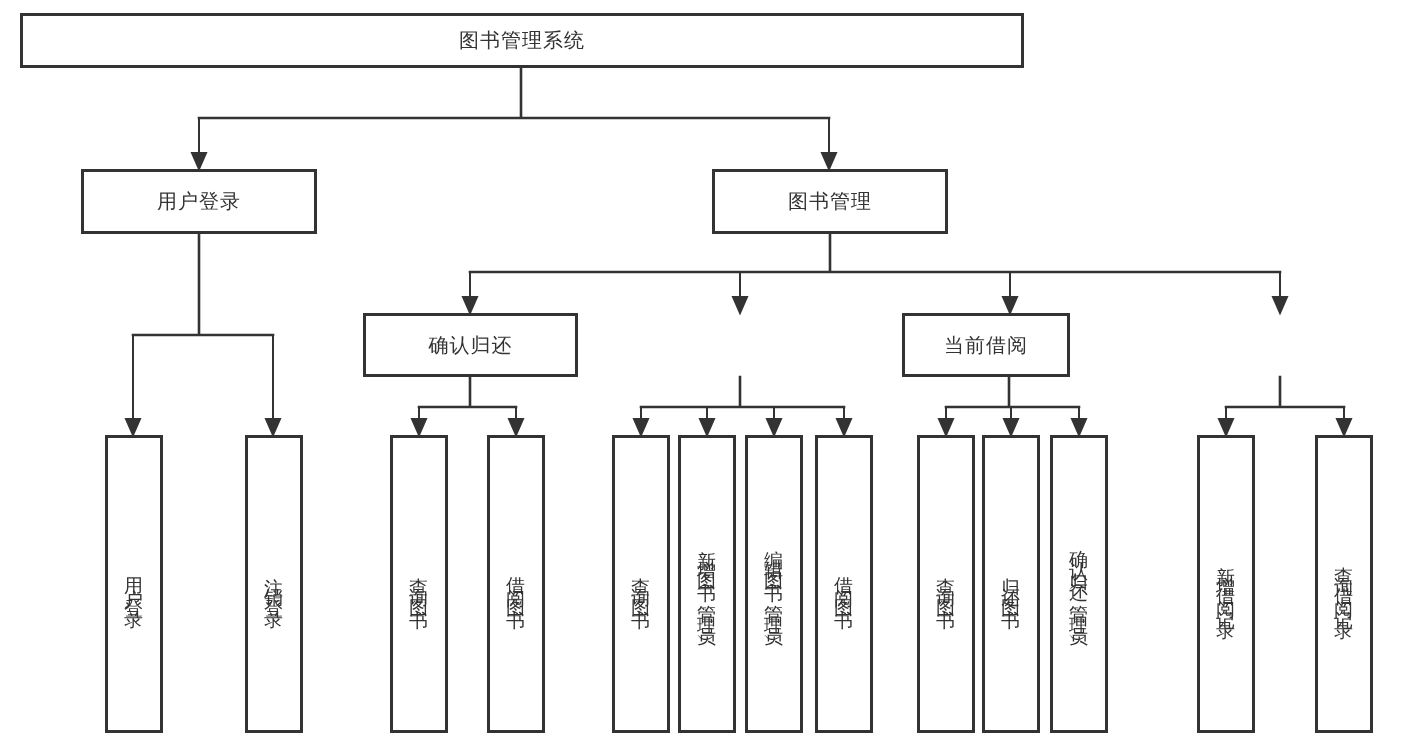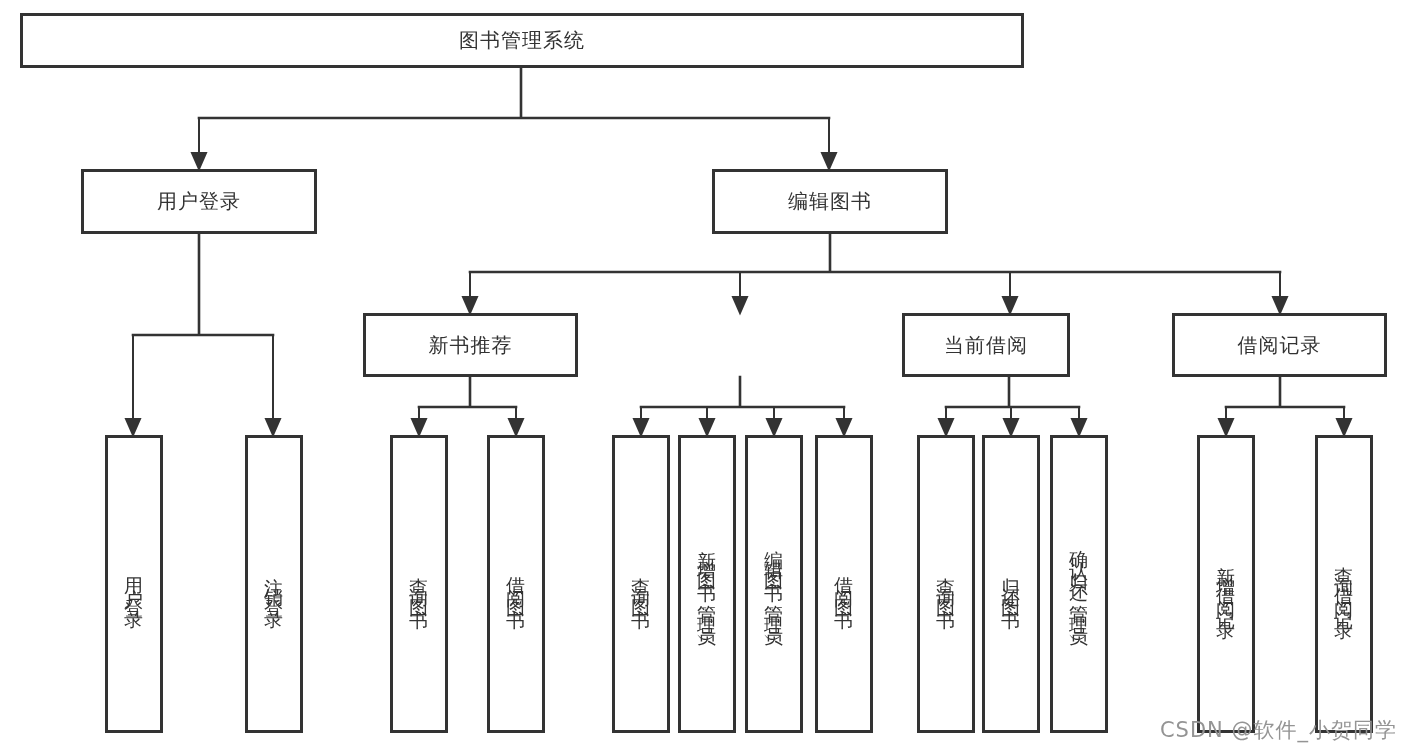--- a/index.html
+++ b/index.html
@@ -77,31 +77,28 @@
   </svg>
 
   <div class="node h" style="left:20px;top:13px;width:1004px;height:55px">
     <span class="lbl">图书管理系统</span>
   </div>
 
   <div class="node h" style="left:81px;top:169px;width:236px;height:65px">
     <span class="lbl">用户登录</span>
   </div>
   <div class="node h" style="left:712px;top:169px;width:236px;height:65px">
-    <span class="lbl">编辑图书</span>
+    <span class="lbl">图书管理</span>
   </div>
 
   <div class="node h" style="left:363px;top:313px;width:215px;height:64px">
-    <span class="lbl">新书推荐</span>
+    <span class="lbl">确认归还</span>
   </div>
   <div class="node h" style="left:902px;top:313px;width:168px;height:64px">
     <span class="lbl">当前借阅</span>
-  </div>
-  <div class="node h" style="left:1172px;top:313px;width:215px;height:64px">
-    <span class="lbl">借阅记录</span>
   </div>
 
   <div class="node v" style="left:105px;top:435px;width:58px;height:298px">
     <span class="lbl">用户登录</span>
   </div>
   <div class="node v" style="left:245px;top:435px;width:58px;height:298px">
     <span class="lbl">注销登录</span>
   </div>
 
   <div class="node v" style="left:390px;top:435px;width:58px;height:298px">
@@ -134,14 +131,13 @@
     <span class="lbl">确认归还（管理员）</span>
   </div>
 
   <div class="node v" style="left:1197px;top:435px;width:58px;height:298px">
     <span class="lbl">新增借阅记录</span>
   </div>
   <div class="node v" style="left:1315px;top:435px;width:58px;height:298px">
     <span class="lbl">查询借阅记录</span>
   </div>
 
-  <div class="watermark">CSDN @软件_小贺同学</div>
 </div>
 
 </body></html>

